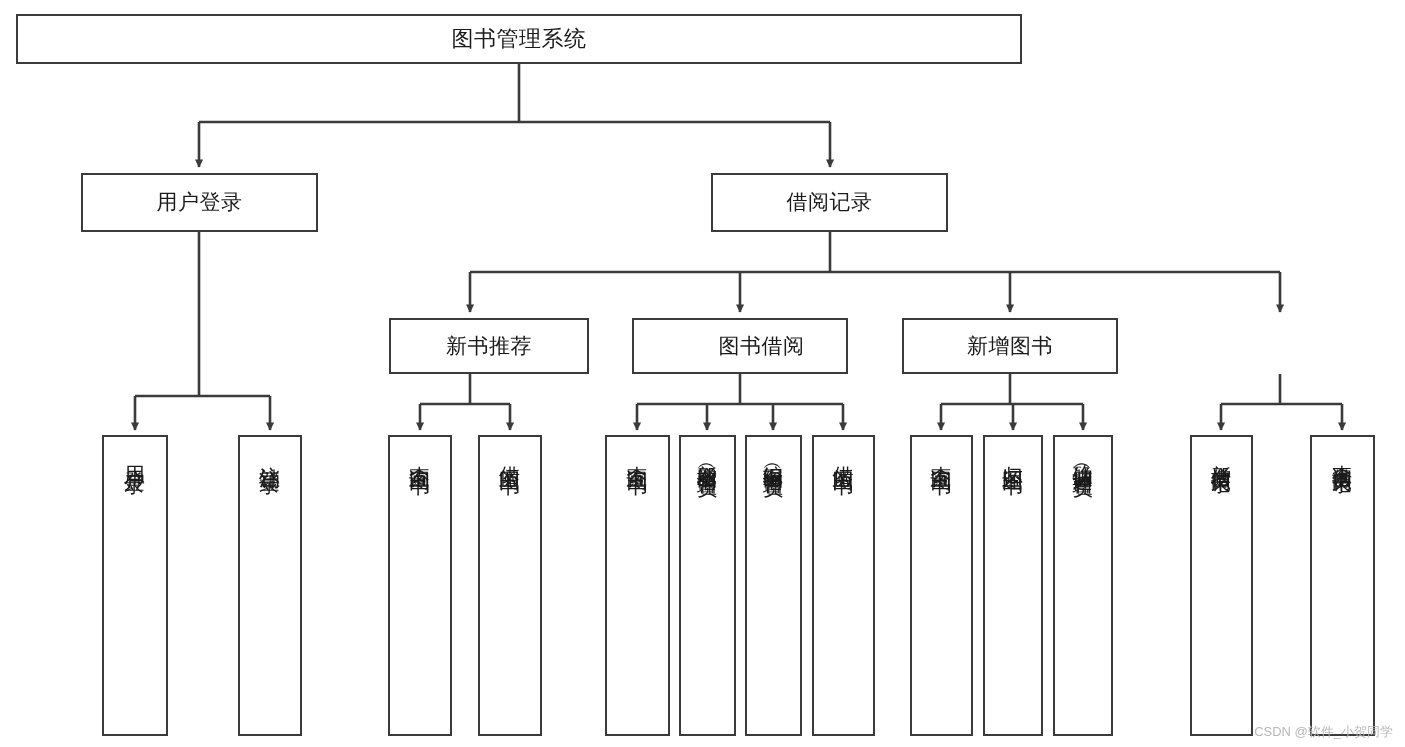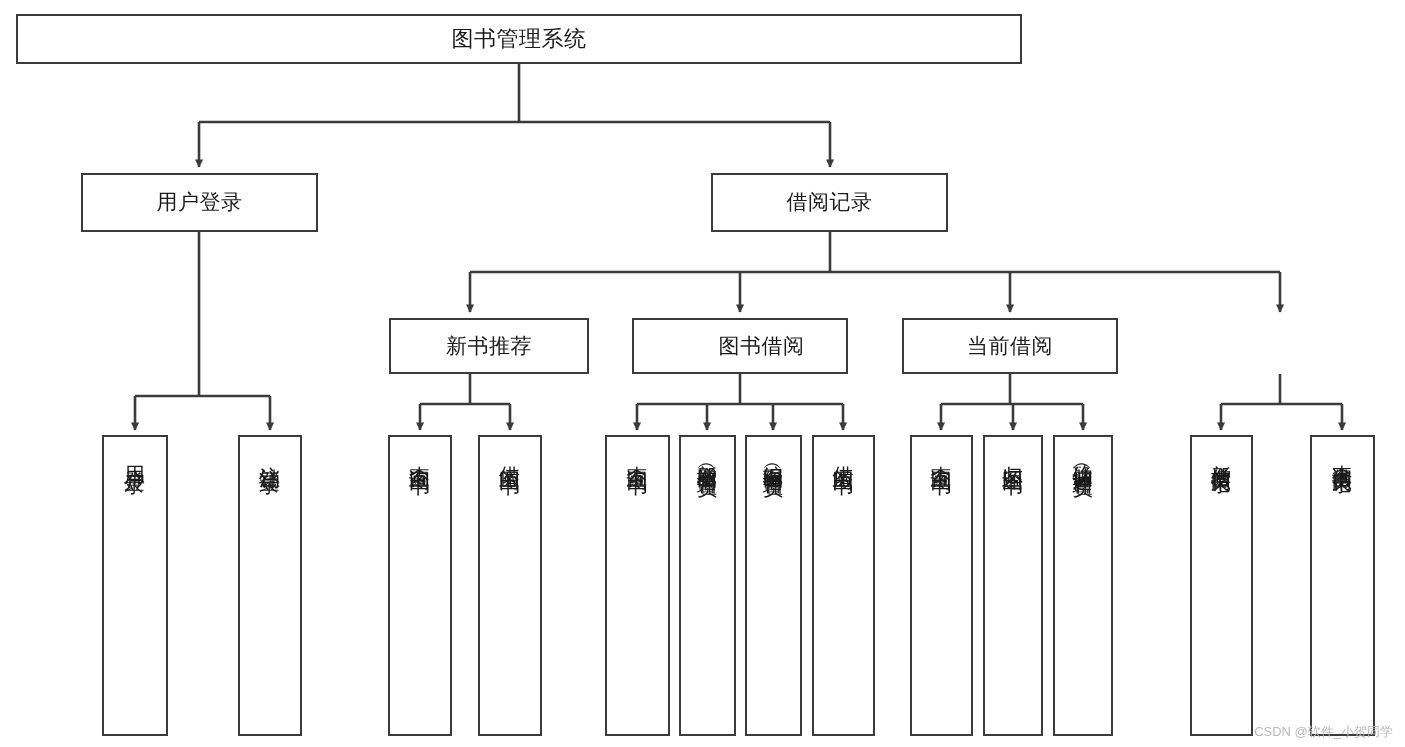--- a/index.html
+++ b/index.html
@@ -114,21 +114,21 @@
     <span class="lbl">借阅记录</span>
   </div>
 
   <div class="node h-node" style="left:362px;top:318px;width:200px;height:56px;margin-left:27px;">
     <span class="lbl">新书推荐</span>
   </div>
   <div class="node h-node" style="left:632px;top:318px;width:216px;height:56px;padding-left:43px;">
     <span class="lbl">图书借阅</span>
   </div>
   <div class="node h-node" style="left:902px;top:318px;width:216px;height:56px;">
-    <span class="lbl">当前借阅</span>
+    <span class="lbl">新增图书</span>
   </div>
 
   <div class="node v-node" style="left:102px;top:435px;width:66px;height:301px;">
     <span class="lbl">用户登录</span>
   </div>
   <div class="node v-node" style="left:238px;top:435px;width:64px;height:301px;">
     <span class="lbl">注销登录</span>
   </div>
 
   <div class="node v-node" style="left:388px;top:435px;width:64px;height:301px;">

